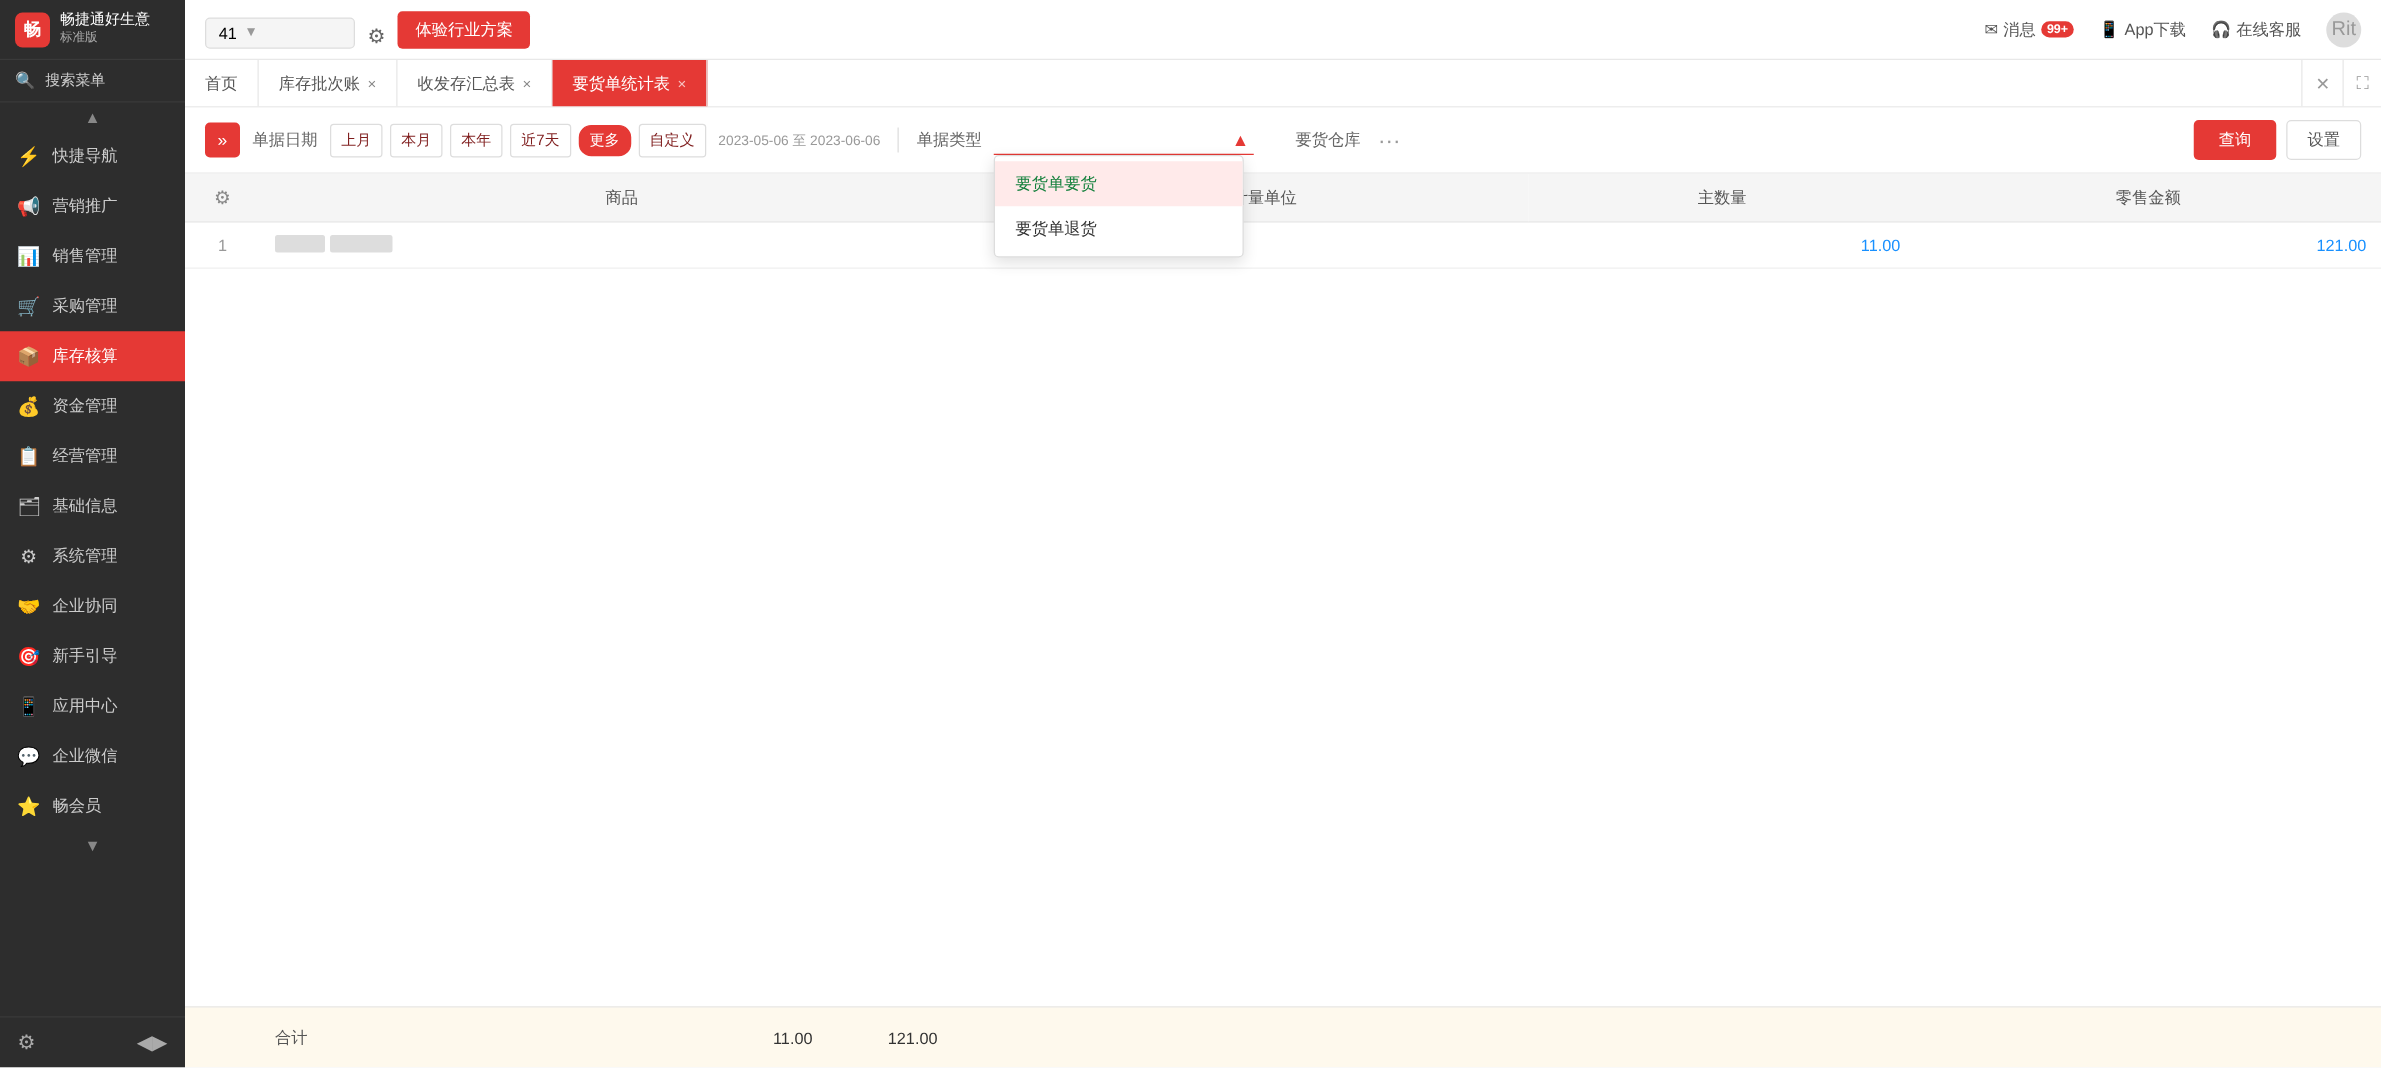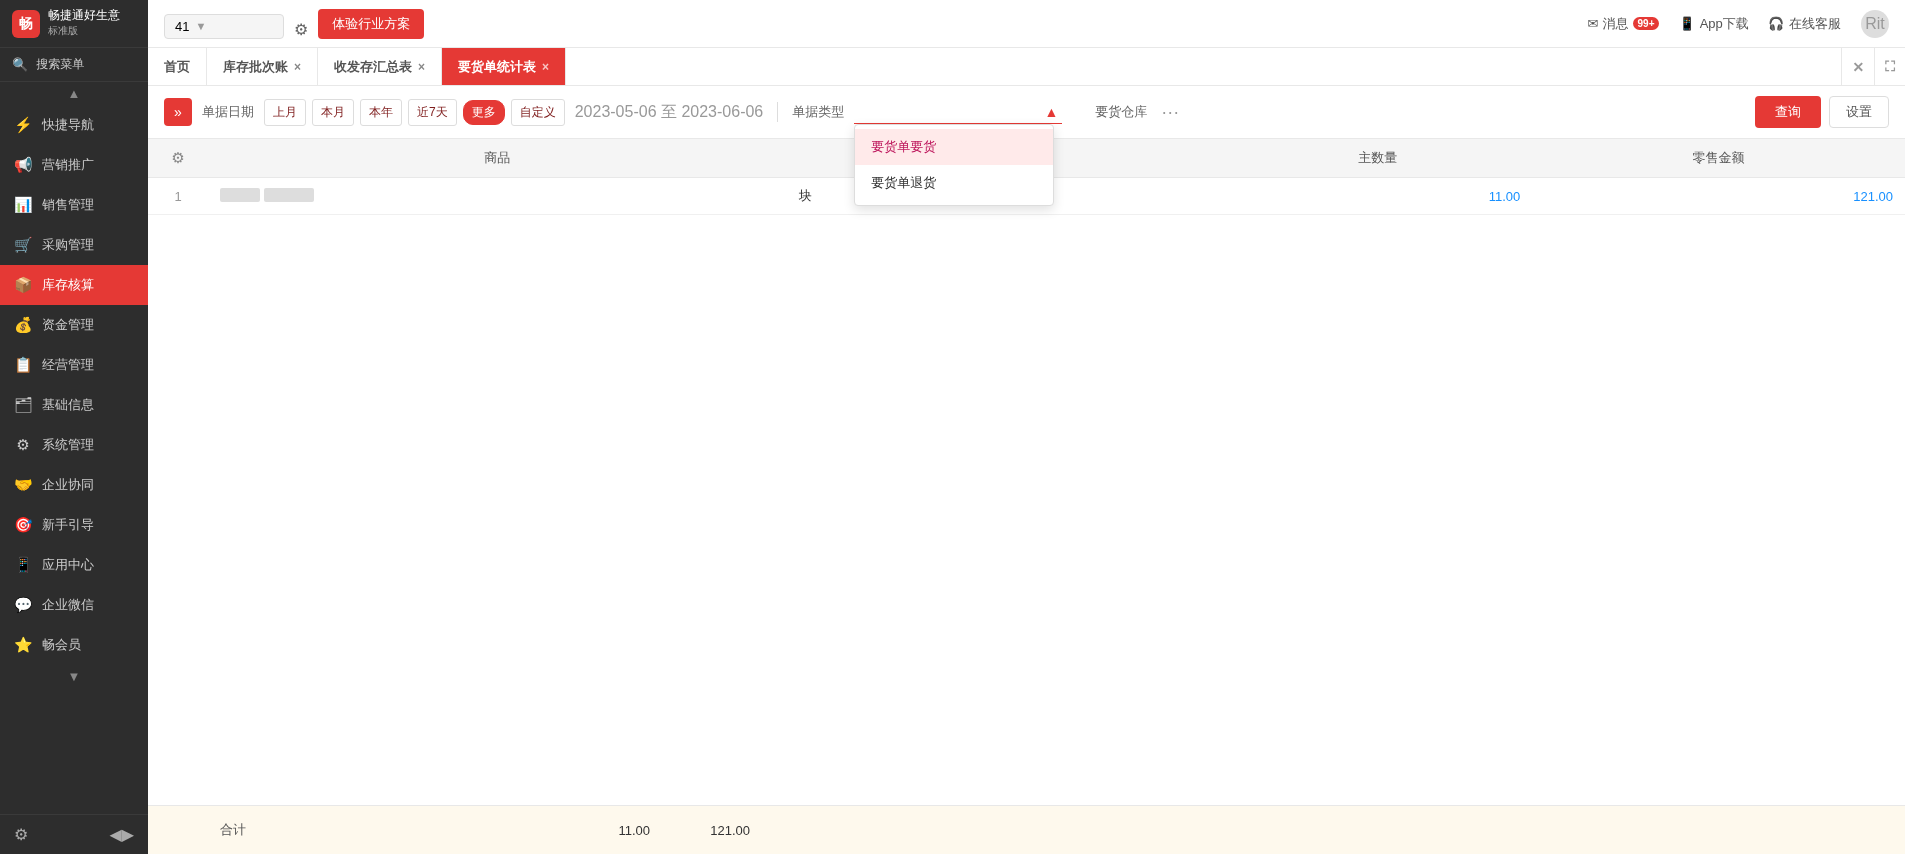--- a/index.html
+++ b/index.html
@@ -166,21 +166,20 @@
     }
 
     
     .tabbar {
       background: #fff;
       height: 38px;
       display: flex;
       align-items: stretch;
       border-bottom: 1px solid #e8e8e8;
       flex-shrink: 0;
-      font-weight: bold;
     }
     .tab {
       display: flex;
       align-items: center;
       padding: 0 16px;
       font-size: 13px;
       color: #555;
       cursor: pointer;
       border-right: 1px solid #e8e8e8;
       gap: 6px;
@@ -297,21 +296,21 @@
     }
     .filter-date-btn.more {
       background: #e53935;
       color: white;
       border-color: #e53935;
       border-radius: 10px;
       padding: 3px 8px;
     }
     .filter-date-range {
       color: #999;
-      font-size: 16px;
+      font-size: 11px;
     }
     .filter-separator {
       width: 1px;
       height: 20px;
       background: #ddd;
       margin: 0 4px;
     }
     .filter-type-label {
       color: #666;
       font-size: 13px;
@@ -392,21 +391,21 @@
       z-index: 100;
       min-width: 200px;
       padding: 4px 0;
     }
     .dropdown-item {
       padding: 9px 16px;
       font-size: 13px;
       color: #333;
       cursor: pointer;
     }
-    .dropdown-item.active { background: #ffeaea; color: #be185d; }
+    .dropdown-item.active { background: #ffeaea; color: #15803d; }
 
     
     .table-wrapper {
       flex: 1;
       background: #fff;
       overflow: auto;
       margin: 0;
     }
     .data-table {
       width: 100%;

